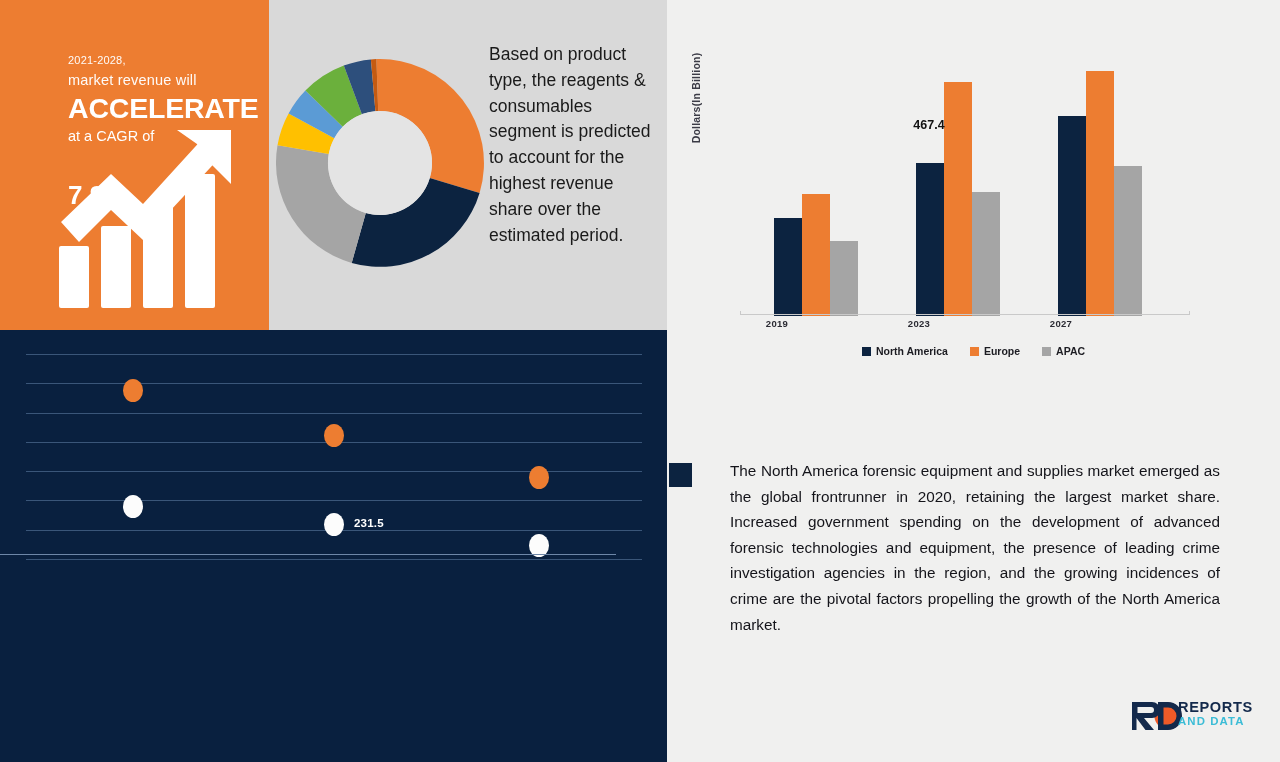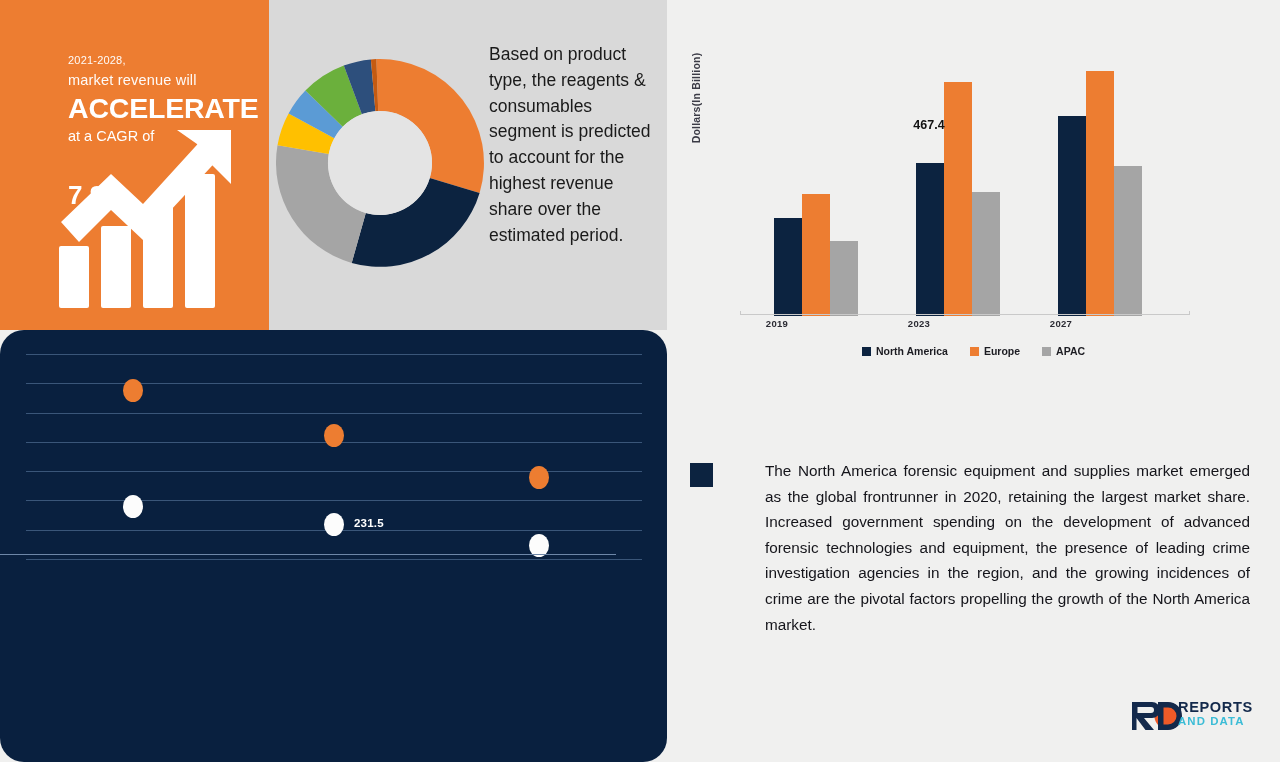--- a/index.html
+++ b/index.html
@@ -80,35 +80,34 @@
     background:#0B2murky;
     background:#0A2murky;
     background:#0A2murk;
     background:#0B2murk;
     background:#0A2murky;
     background:#0A2240;
     background-image:linear-gradient(135deg,#0A2murky 0%,#0A2murky 100%);
     background:#0A2murky;
     background:#0A2murk;
     background:#09203F;
-    border-radius:24px;
   }
   .dotplot{position:absolute;left:26px;top:24px;width:616px;height:222px;}
   .gridline{position:absolute;left:0;width:616px;height:1px;background:#4E6B90;opacity:.72;}
   .dot{position:absolute;width:20px;height:23px;border-radius:50%;}
   .dot.orange{background:#ED7D31;}
   .dot.white{background:#FCFCFC;}
   .dot-label{
     position:absolute;font-size:11.5px;font-weight:bold;color:#FFFFFF;
     letter-spacing:.2px;
   }
   .dp-axis{position:absolute;left:26px;top:554px;width:616px;height:1px;background:#6E87A8;}
 
   
-  .right-note{position:absolute;left:690px;top:458px;width:560px;display:flex;gap:14px;}
+  .right-note{position:absolute;left:669px;top:458px;width:560px;display:flex;gap:0;}
   .note-bullet{
     width:23px;height:24px;background:#0C2340;flex:0 0 auto;margin-top:5px;
   }
   .note-text{
     margin-left:38px;width:490px;
     font-size:15.3px;line-height:25.6px;color:#14141A;text-align:justify;
   }
 
   
   .logo{position:absolute;left:1128px;top:698px;width:120px;height:36px;}

